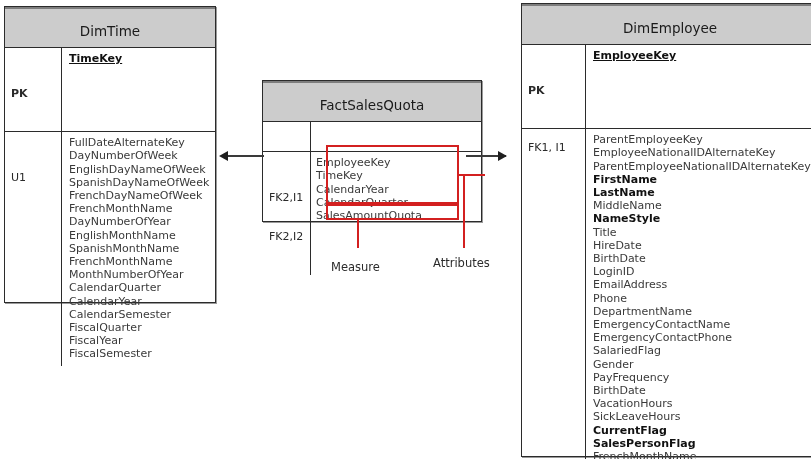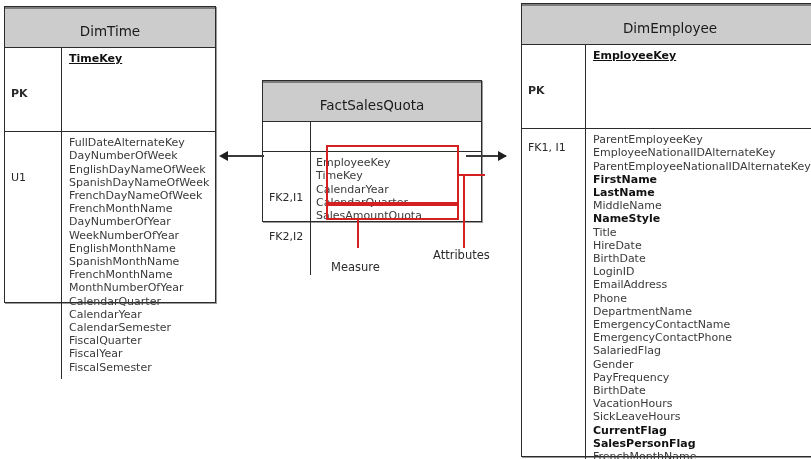--- a/index.html
+++ b/index.html
@@ -187,21 +187,20 @@
         <div class="keyline">U1</div>
       </div>
       <div class="col-fields" id="dim-time-fields">
           <div class="fld">FullDateAlternateKey</div>
           <div class="fld">DayNumberOfWeek</div>
           <div class="fld">EnglishDayNameOfWeek</div>
           <div class="fld">SpanishDayNameOfWeek</div>
           <div class="fld">FrenchDayNameOfWeek</div>
           <div class="fld">FrenchMonthName</div>
           <div class="fld">DayNumberOfYear</div>
-          <div class="fld">WeekNumberOfYear</div>
           <div class="fld">EnglishMonthName</div>
           <div class="fld">SpanishMonthName</div>
           <div class="fld">FrenchMonthName</div>
           <div class="fld">MonthNumberOfYear</div>
           <div class="fld">CalendarQuarter</div>
           <div class="fld">CalendarYear</div>
           <div class="fld">CalendarSemester</div>
           <div class="fld">FiscalQuarter</div>
           <div class="fld">FiscalYear</div>
           <div class="fld">FiscalSemester</div>
@@ -293,15 +292,15 @@
 
   <div class="hl-box" style="left:326px; top:145px; width:133px; height:59px;"></div>
   <div class="hl-box" style="left:326px; top:204px; width:133px; height:16px;"></div>
 
   <div class="lead lead-v" style="left:357px; top:220px; height:28px;"></div>
 
   <div class="lead lead-h" style="left:457px; top:174px; width:28px;"></div>
   <div class="lead lead-v" style="left:463px; top:174px; height:74px;"></div>
 
   <div class="anno-label" style="left:331px; top:250px;">Measure</div>
-  <div class="anno-label" style="left:433px; top:238px;">Attributes</div>
+  <div class="anno-label" style="left:433px; top:246px;">Attributes</div>
 
 </div>
 
 </body></html>

